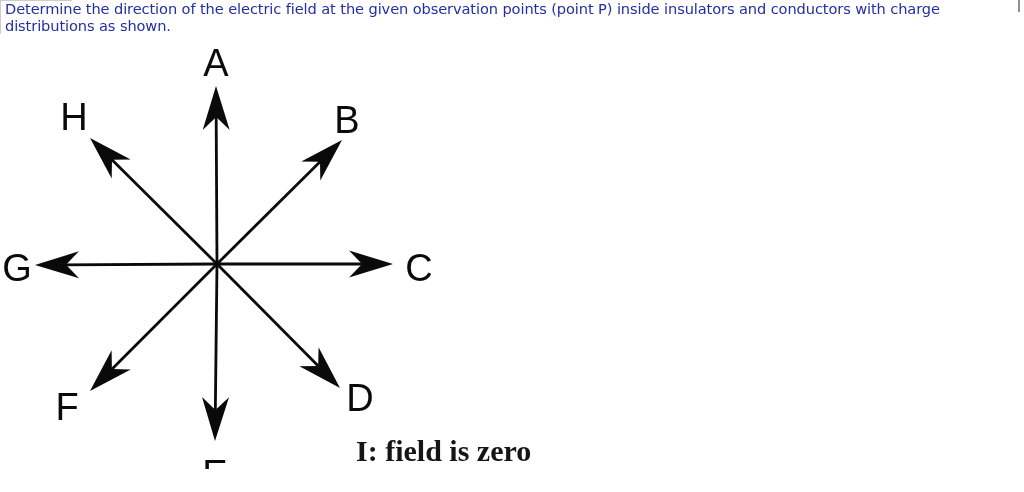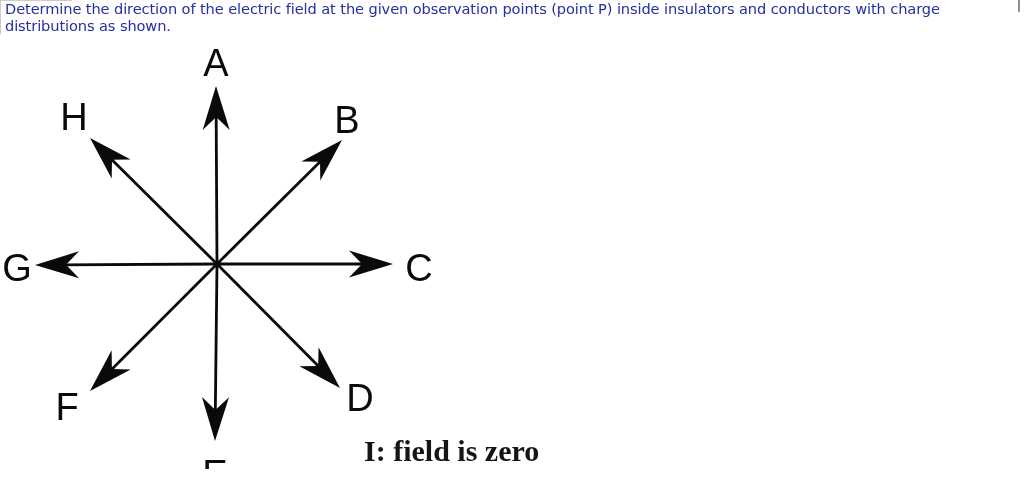--- a/index.html
+++ b/index.html
@@ -19,21 +19,21 @@
     color:var(--q-color,#232fa3);
     letter-spacing:-0.1px;
   }
   .diagram-svg{
     position:absolute;
     left:0;top:0;
     width:1024px;height:492px;
   }
   .zero-option{
     position:absolute;
-    left:364px;top:435px;
+    left:356px;top:435px;
     font-family:"Liberation Serif","DejaVu Serif",serif;
     font-weight:bold;
     font-size:30px;
     line-height:32px;
     color:var(--z-color,#151515);
     white-space:nowrap;
   }
   .hairline{position:absolute;}
   .hl-top{left:0;top:0;width:72px;height:1px;background:#cccccc;}
   .hl-left{left:0;top:0;width:1px;height:34px;background:#cccccc;}

